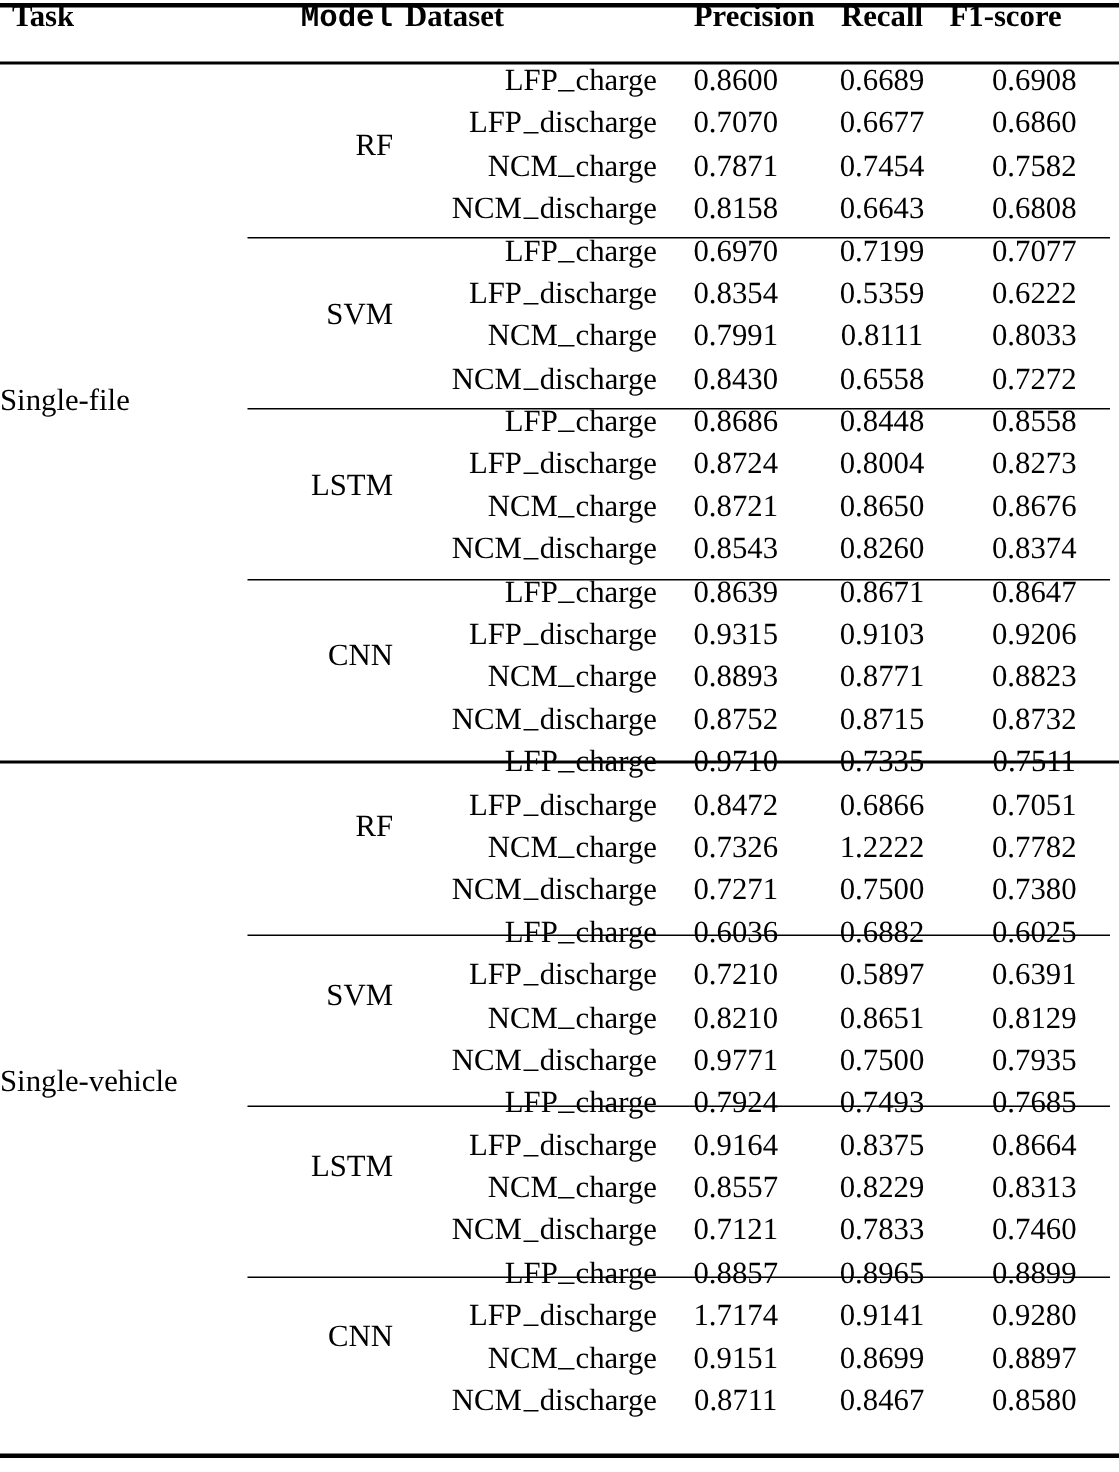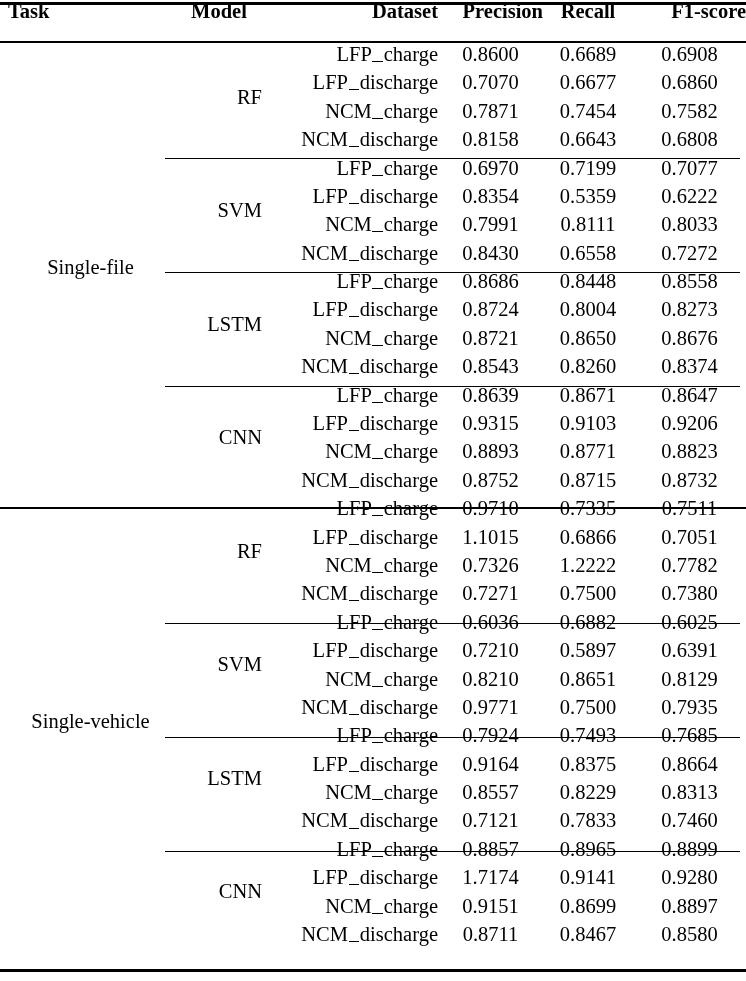--- a/index.html
+++ b/index.html
@@ -41,37 +41,37 @@
   thead th {
     font-weight: bold;
     padding: 0;
     vertical-align: baseline;
     white-space: nowrap;
   }
   .hdr-row { height: 40px; }
   .hdr-row th { height: 40px; }
 
   th.h-task    { text-align: left;   padding-left: 8px; }
-  th.h-model   { text-align: center;   padding-left: 11px; }
-  th.h-dataset { text-align: right;   padding-left: 8px; }
+  th.h-model   { text-align: right;   padding-left: 11px; font-family: Liberation Mono, monospace; }
+  th.h-dataset { text-align: left;   padding-left: 8px; }
   th.h-prec    { text-align: right; }
   th.h-rec     { text-align: center; }
-  th.h-f1      { text-align: right; }
+  th.h-f1      { text-align: left; }
 
   
   tbody td {
     padding: 0;
     vertical-align: middle;
     white-space: nowrap;
     line-height: 1.0;
   }
   tr.data-row { height: 28.4px; }
   tr.data-row td { height: 28.4px; }
 
-  td.c-taskcell  { text-align: center; padding-left: 16px; vertical-align: middle; }
+  td.c-taskcell  { text-align: left; padding-left: 0; vertical-align: middle; }
   td.c-modelcell { text-align: right; padding-left: 11px; vertical-align: middle; }
   td.c-dset      { text-align: right; padding-left: 8px; }
   td.c-num       { text-align: center; }
 
   
   .rule {
     position: absolute;
     background: #000000;
     left: 0;
     width: 746px;
@@ -226,21 +226,21 @@
         <tr class="data-row">
           <td class="c-taskcell" rowspan="16">Single-vehicle</td>
           <td class="c-modelcell" rowspan="4">RF</td>
           <td class="c-dset">LFP<span class="lowbar"></span>charge</td>
           <td class="c-num">0.9710</td>
           <td class="c-num">0.7335</td>
           <td class="c-num">0.7511</td>
         </tr>
         <tr class="data-row">
           <td class="c-dset">LFP<span class="lowbar"></span>discharge</td>
-          <td class="c-num">1.1015</td>
+          <td class="c-num">0.8472</td>
           <td class="c-num">0.6866</td>
           <td class="c-num">0.7051</td>
         </tr>
         <tr class="data-row">
           <td class="c-dset">NCM<span class="lowbar"></span>charge</td>
           <td class="c-num">0.7326</td>
           <td class="c-num">1.2222</td>
           <td class="c-num">0.7782</td>
         </tr>
         <tr class="data-row">

